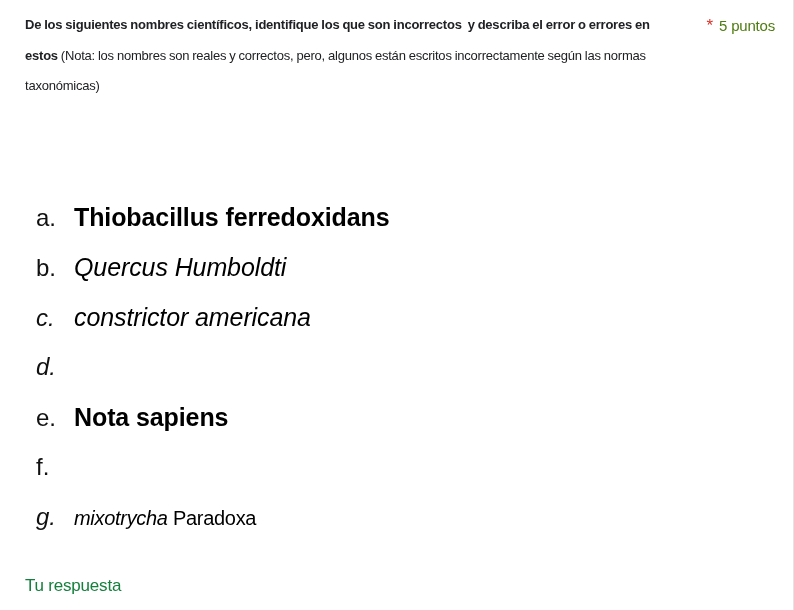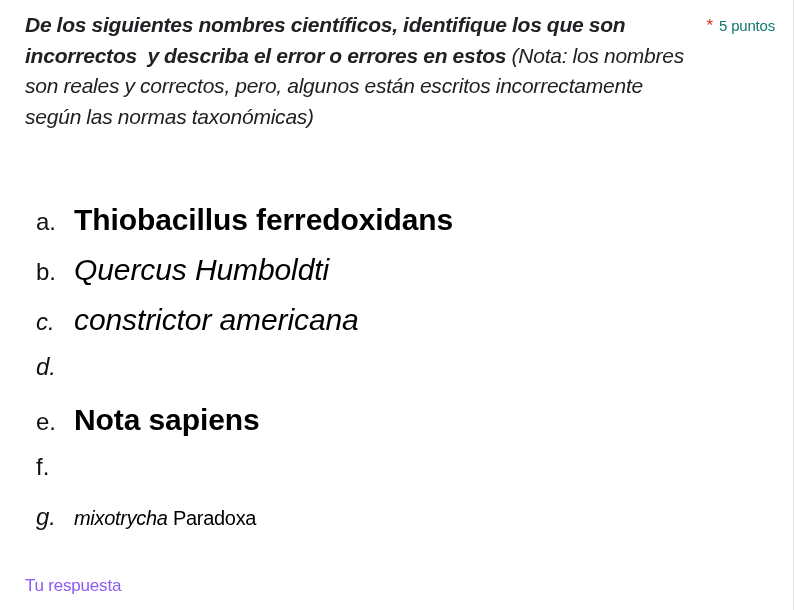--- a/index.html
+++ b/index.html
@@ -33,27 +33,26 @@
     right: 18px;
     display: flex;
     align-items: flex-start;
     justify-content: space-between;
   }
 
   .question-text {
     flex: 0 1 auto;
     max-width: 660px;
     font-family: "Liberation Sans", sans-serif;
-    font-size: 21px;
+    font-size: 13px;
     line-height: 30.5px;
     color: #202124;
     letter-spacing: -0.22px;
     word-spacing: -0.4px;
     white-space: pre-wrap;
-    font-style: italic;
   }
   .question-text .q-bold {
     font-weight: bold;
   }
   .question-text .q-normal {
     font-weight: normal;
   }
 
   .points-wrap {
     flex: 0 0 auto;
@@ -63,21 +62,21 @@
     margin-top: 7px;
     white-space: nowrap;
   }
   .required-asterisk {
     color: #d93025;
     font-size: 17px;
     line-height: 1;
     font-family: "Liberation Sans", sans-serif;
   }
   .points-label {
-    color: #0f766e;
+    color: #4d7c0f;
     font-size: 15px;
     font-family: "Liberation Sans", sans-serif;
     letter-spacing: -0.2px;
   }
 
   
   #name-list {
     position: absolute;
     top: 203px;
     left: 36px;
@@ -90,21 +89,21 @@
   }
   .marker {
     width: 38px;
     flex: 0 0 38px;
     font-size: 24px;
     color: #111111;
     font-family: "Liberation Sans", sans-serif;
   }
   .marker.it { font-style: italic; }
   .term {
-    font-size: 30px;
+    font-size: 25px;
     color: #000000;
     font-family: "Liberation Sans", sans-serif;
     letter-spacing: -0.1px;
   }
   .term.bold   { font-weight: bold; font-style: normal; }
   .term.italic { font-style: italic; font-weight: normal; text-align: center; }
   .term.mixed  {
     font-style: normal;
     font-weight: normal;
     font-size: 20px;
@@ -116,21 +115,21 @@
   
   #answer-area {
     position: absolute;
     left: 25px;
     bottom: 14px;
     width: 740px;
   }
   .answer-placeholder {
     font-family: "Liberation Sans", sans-serif;
     font-size: 17px;
-    color: #8b5cf6;
+    color: #15803d;
     letter-spacing: -0.2px;
     margin-top: 29px;
   }
 </style>
 </head>
 <body>
 
 <div id="form-card">
 
   <div class="question-row">

